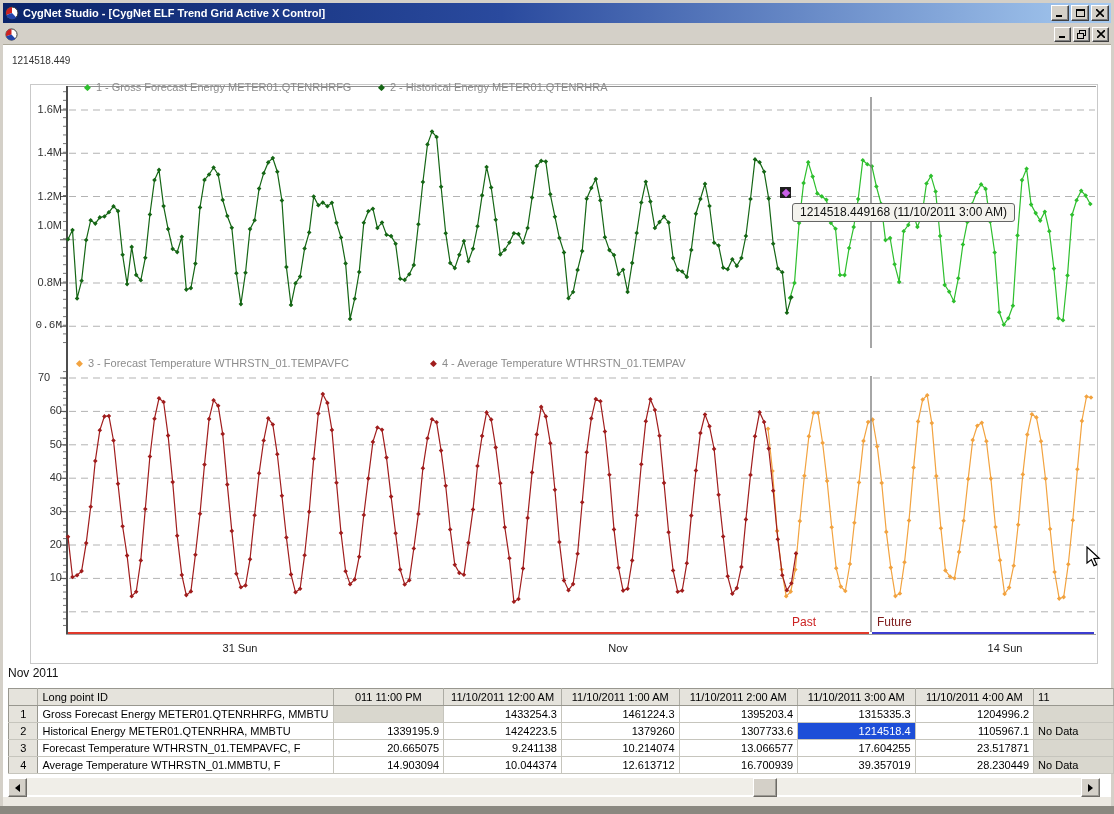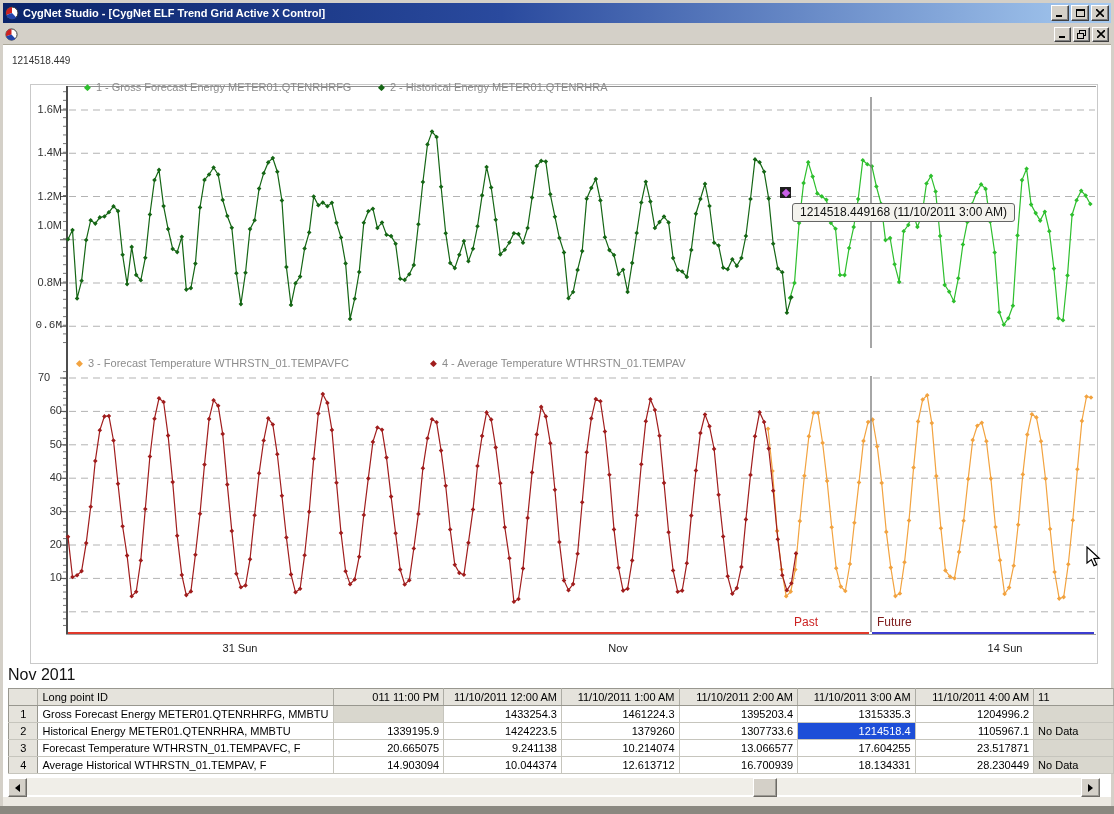--- a/index.html
+++ b/index.html
@@ -29,31 +29,31 @@
   .readout{position:absolute;left:12px;top:55px;font-size:10px;color:#333;}
   .ytick{position:absolute;left:26px;width:36px;text-align:right;font-size:11px;color:#333;}
   .xtick{position:absolute;width:64px;top:642px;text-align:center;font-size:11px;color:#222;}
   .legend-item{position:absolute;font-size:11px;color:#8c8c8c;white-space:nowrap;text-align:center;}
   .legend-marker{font-size:9px;margin-right:5px;vertical-align:1px;}
   .tooltip{position:absolute;left:792px;top:203px;background:#f4f3ee;border:1px solid #666;
     border-radius:3px;padding:1px 7px 2px 7px;font-size:12px;color:#111;white-space:nowrap;z-index:5;}
   .highlight{position:absolute;left:780px;top:187px;width:11px;height:11px;background:#1f1f1f;z-index:4;}
   .highlight i{position:absolute;left:2.5px;top:2.5px;width:6px;height:6px;background:#c95fe8;
     transform:rotate(45deg);display:block;}
-  .past{position:absolute;left:776px;top:615px;width:60px;text-align:center;font-size:12px;color:#cc2222;}
+  .past{position:absolute;left:792px;top:615px;width:60px;text-align:left;font-size:12px;color:#cc2222;}
   .future{position:absolute;left:877px;top:615px;font-size:12px;color:#7f1d1d;text-align:center;}
-  .month{position:absolute;left:8px;top:666px;font-size:16px;color:#111;}
+  .month{position:absolute;left:8px;top:666px;font-size:12px;color:#111;}
 
   
   #grid{position:absolute;left:8px;top:688px;}
   #grid table{border-collapse:collapse;table-layout:fixed;background:#fff;
     font-size:11px;border-top:1px solid #98978f;border-left:1px solid #98978f;}
   #grid th,#grid td{border-right:1px solid #c6c5bd;border-bottom:1px solid #c6c5bd;
     padding:1px 4px;height:14px;overflow:hidden;white-space:nowrap;font-weight:normal;}
-  #grid th{background:#e5e3dc;text-align:right;border-right:1px solid #adaca4;
+  #grid th{background:#e5e3dc;text-align:center;border-right:1px solid #adaca4;
     border-bottom:1px solid #98978f;}
   #grid th.name-h{text-align:left;}
   #grid th.last-h{text-align:left;}
   #grid td.rownum{background:#e5e3dc;text-align:center;border-right:1px solid #98978f;}
   #grid td.val{text-align:right;}
   #grid td.gray{background:#d9d7ce;}
   #grid td.sel{background:#1d4ed8;color:#fff;}
   #grid td.nodata{text-align:left;background:#d9d7ce;}
 
   
@@ -335,26 +335,26 @@
             <td class="val">20.665075</td>
             <td class="val">9.241138</td>
             <td class="val">10.214074</td>
             <td class="val">13.066577</td>
             <td class="val">17.604255</td>
             <td class="val">23.517871</td>
             <td class="val gray"></td>
           </tr>
           <tr>
             <td class="rownum">4</td>
-            <td>Average Historical WTHRSTN_01.TEMPAV, F</td>
+            <td>Average Temperature WTHRSTN_01.MMBTU, F</td>
             <td class="val">14.903094</td>
             <td class="val">10.044374</td>
             <td class="val">12.613712</td>
             <td class="val">16.700939</td>
-            <td class="val">18.134331</td>
+            <td class="val">39.357019</td>
             <td class="val">28.230449</td>
             <td class="val nodata">No Data</td>
           </tr>
         </tbody>
       </table>
     </div>
 
   <div class="hscroll">
     <span class="sb-btn sb-left">
         <span class="arr-l"></span>

